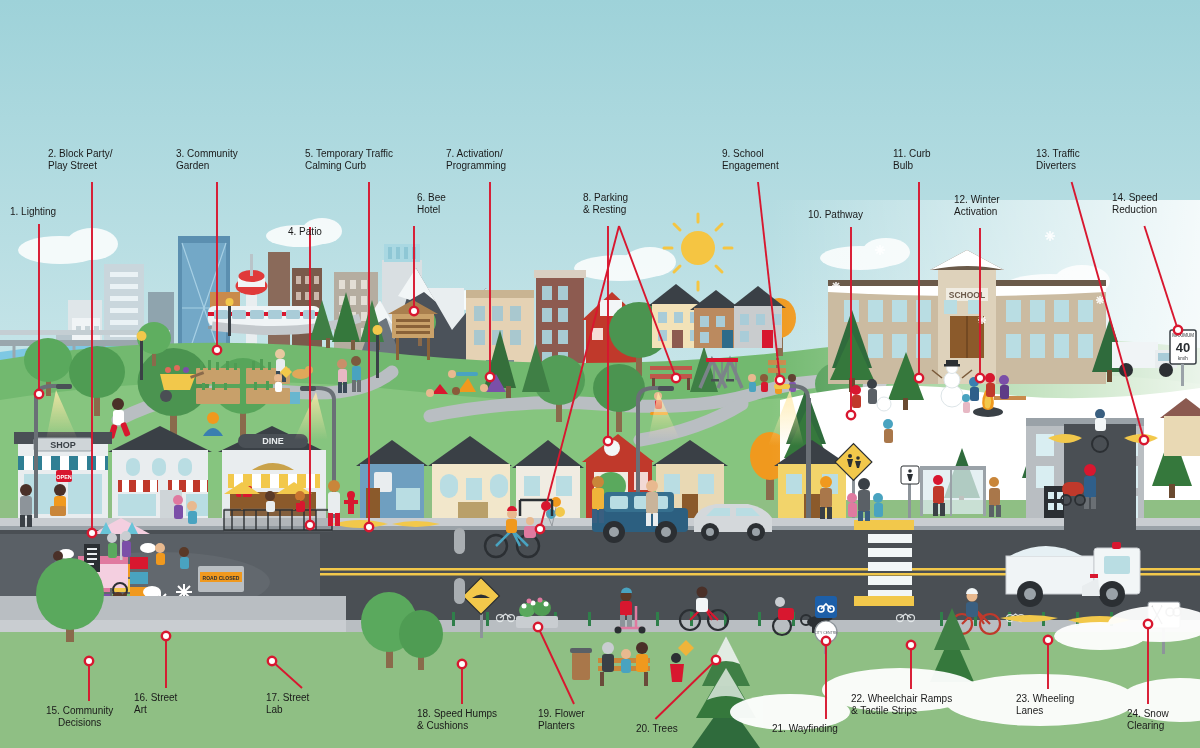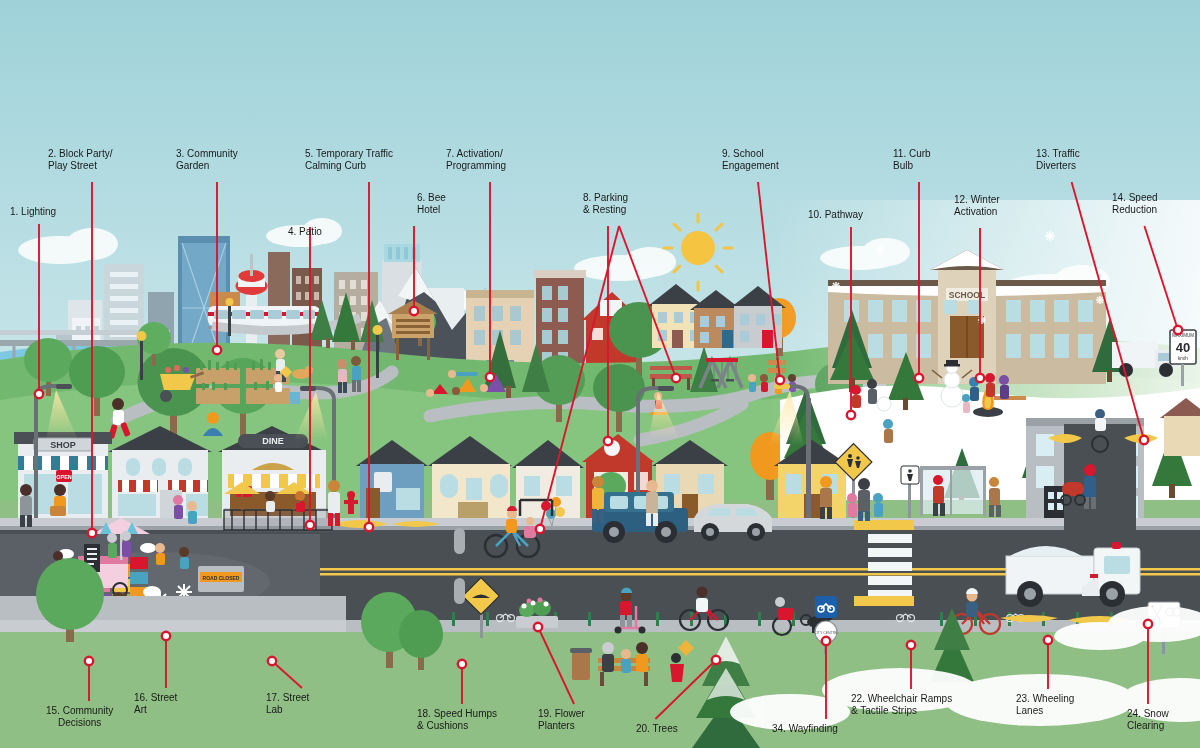--- a/index.html
+++ b/index.html
@@ -1613,21 +1613,21 @@
 Decisions</div>
       <div class="lbl" style="left: 134px; top: 692px;">16. Street
 Art</div>
       <div class="lbl" style="left: 266px; top: 692px;">17. Street
 Lab</div>
       <div class="lbl" style="left: 417px; top: 708px;">18. Speed Humps
 &amp; Cushions</div>
       <div class="lbl" style="left: 538px; top: 708px;">19. Flower
 Planters</div>
       <div class="lbl" style="left: 623px; top: 723px; margin-left: 13px;">20. Trees</div>
-      <div class="lbl" style="left: 772px; top: 723px;">34. Wayfinding</div>
+      <div class="lbl" style="left: 772px; top: 723px;">21. Wayfinding</div>
       <div class="lbl" style="left: 851px; top: 693px;">22. Wheelchair Ramps
 &amp; Tactile Strips</div>
       <div class="lbl" style="left: 1016px; top: 693px;">23. Wheeling
 Lanes</div>
       <div class="lbl" style="left: 1120px; top: 708px; margin-left: 7px;">24. Snow
 Clearing</div>
     </div>
 
 </div>
 

